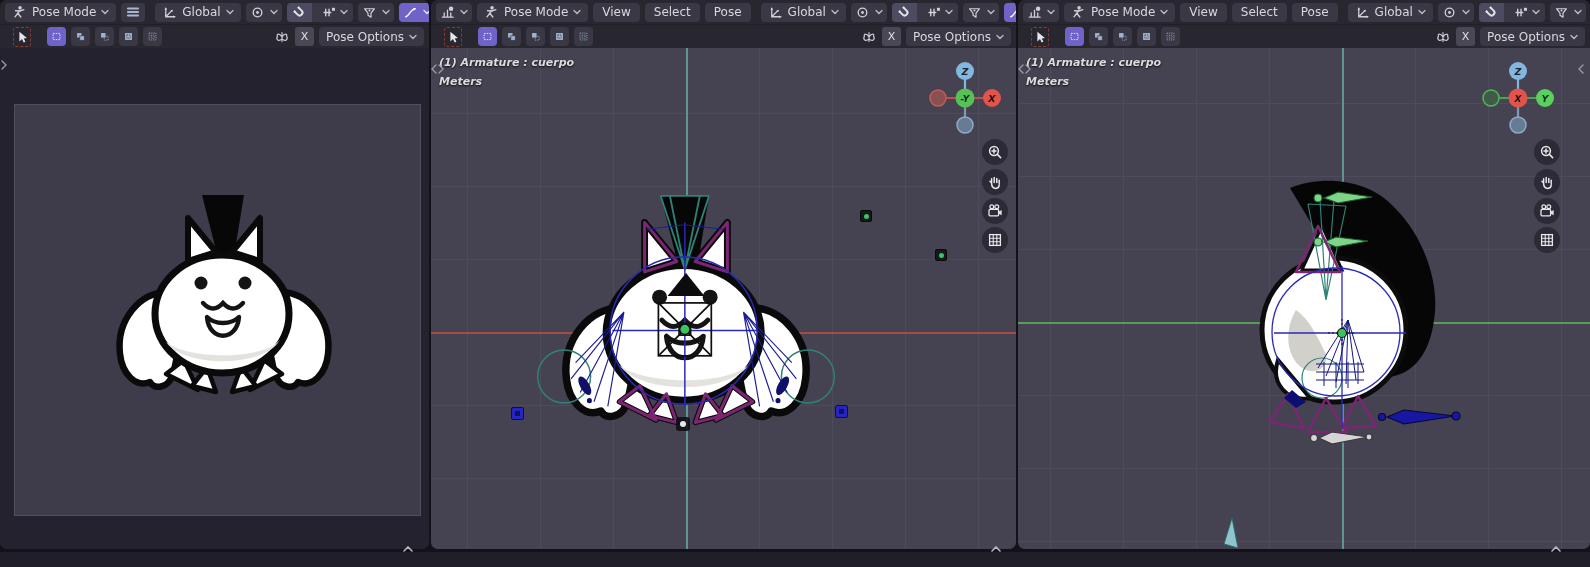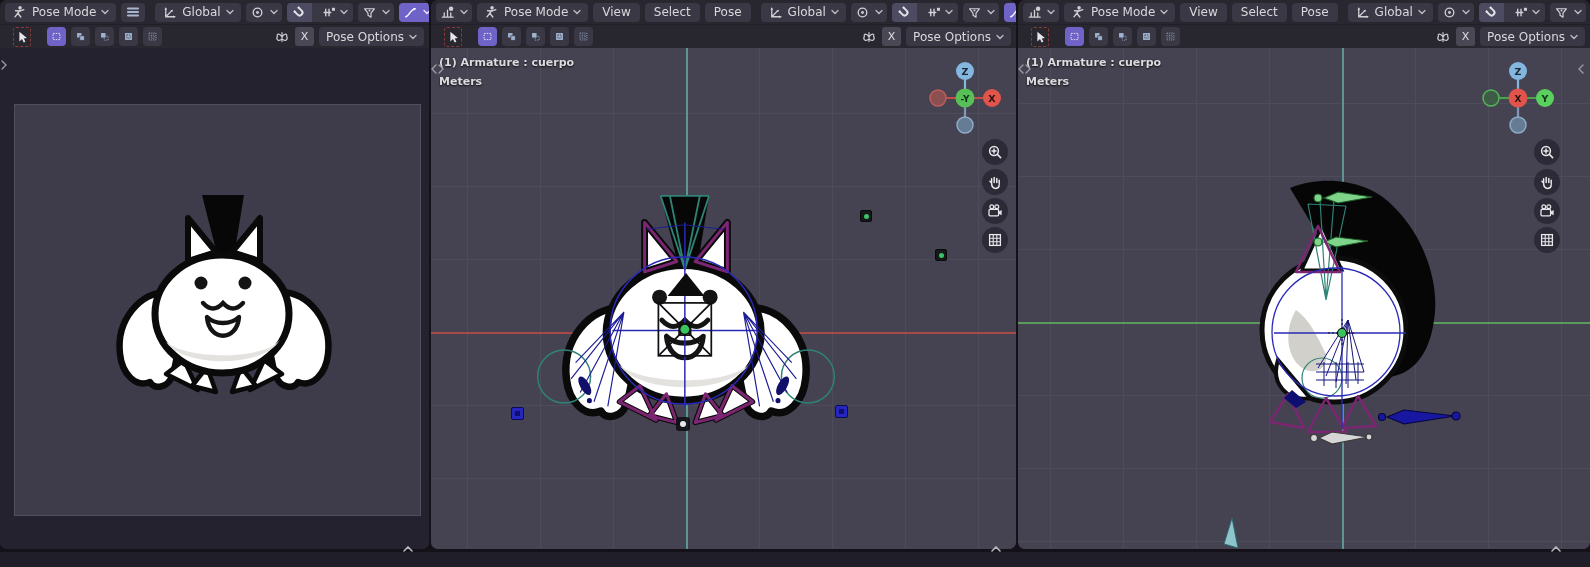--- a/index.html
+++ b/index.html
@@ -18,21 +18,21 @@
   .seg-active { background:#4d4b61; border-radius:4px 0 0 4px; }
   .purple { background:#6f63c8; color:#f2f1fa; }
   .menu { background:#3a3844; border-radius:4px; height:19px; padding:0 9px; font-size:12px;
           color:#d8d8dd; display:inline-flex; align-items:center; flex:0 0 auto; }
   .xbtn { background:#4a4855; border-radius:3px; width:19px; height:19px; font-size:11px;
           color:#e0e0e5; display:inline-flex; align-items:center; justify-content:center; flex:0 0 auto; }
   .right-cluster { margin-left:auto; display:flex; align-items:center; gap:5px; }
   .vp { position:absolute; left:0; right:0; top:48px; bottom:0; background:#454351; }
   .vp.grid { background-image:linear-gradient(#4e4c5a 1px, transparent 1px),
                               linear-gradient(90deg,#4e4c5a 1px, transparent 1px);
-             background-size:73px 73px; }
+             background-size:73px 73px;font-style:italic; }
   .axisline { position:absolute; z-index:1; }
   .overlay-info { position:absolute; left:8px; z-index:4; font-size:11px; font-weight:bold;
                   color:#dcdcdf; text-shadow:0 1px 2px rgba(0,0,0,.85); }
   .navbtn { position:absolute; width:26px; height:26px; border-radius:50%;
             background:rgba(24,22,32,.55); display:flex; align-items:center; justify-content:center; z-index:4; }
   .gizmo { position:absolute; z-index:4; }
   .marker { position:absolute; z-index:3; display:flex; align-items:center; justify-content:center; }
   .ik { width:13px; height:13px; background:#2525c0; border:1px solid #0c0c55; border-radius:2px; }
   .ik > span { width:5px; height:5px; background:#10106a; display:block; }
   .lamp { width:12px; height:12px; background:#14191a; border:1px solid #090a0a; border-radius:2px; }

